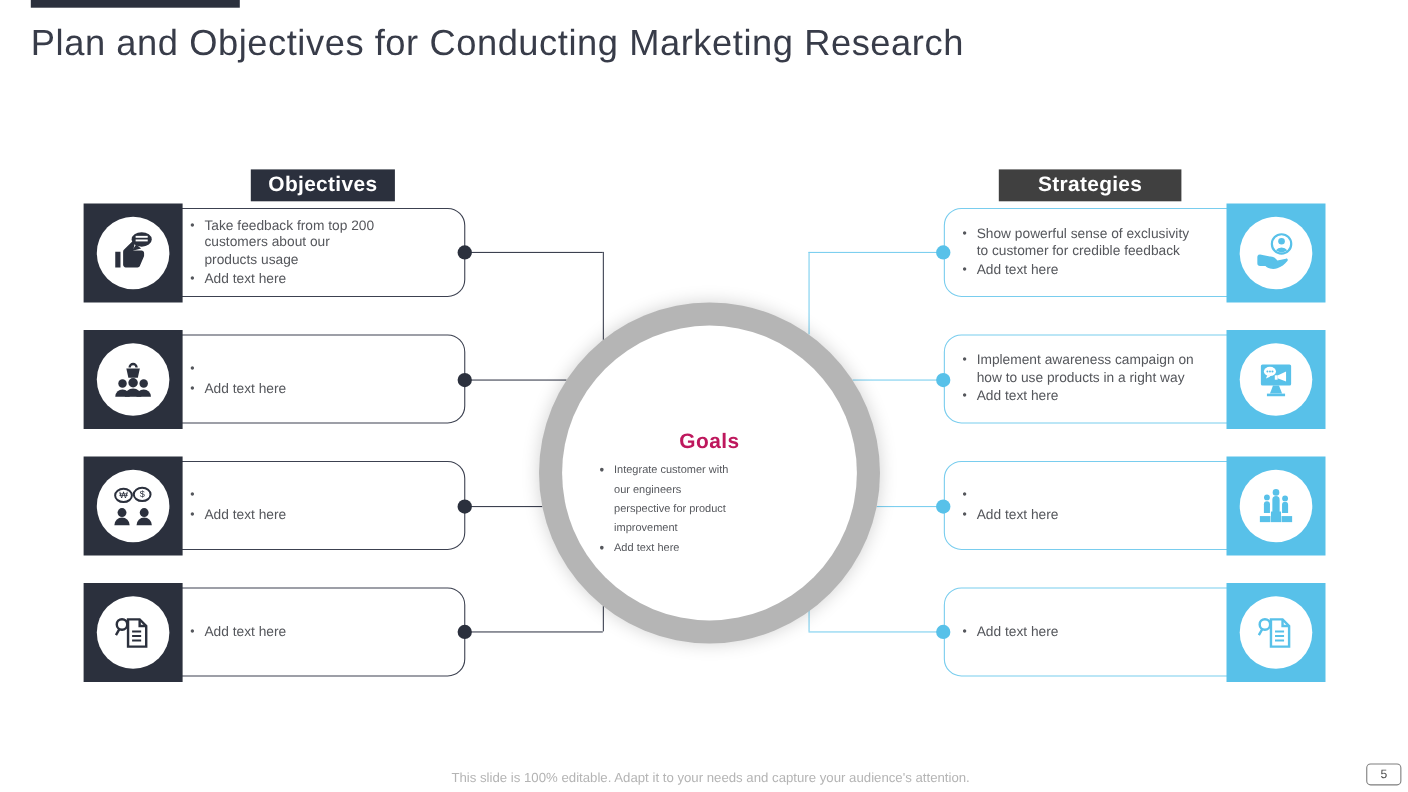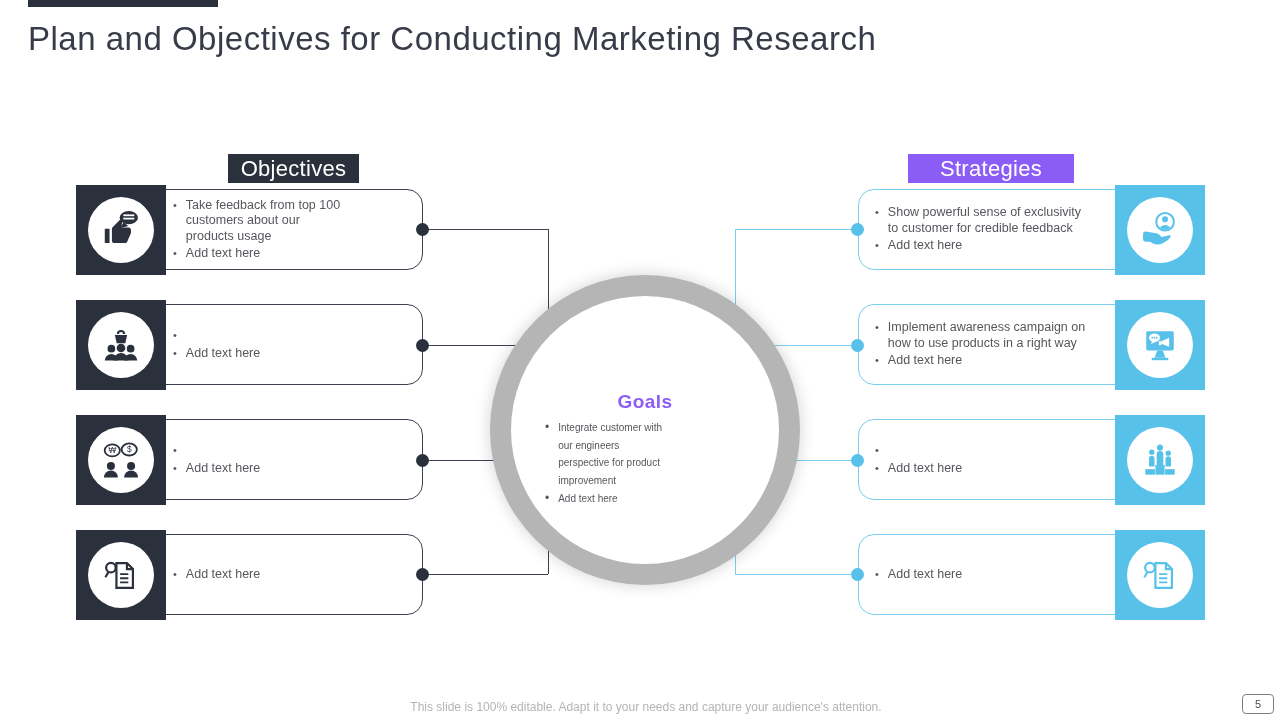--- a/index.html
+++ b/index.html
@@ -4,23 +4,23 @@
 <style>
   html,body{margin:0;padding:0;background:#fff;}
   .slide{position:relative;width:1280px;height:720px;background:#ffffff;overflow:hidden;
          font-family:"Liberation Sans", sans-serif;}
   
   .topbar{position:absolute;left:28px;top:0;width:190px;height:7px;background:#2b303d;}
   .title{position:absolute;left:28px;top:20px;width:1180px;font-size:33px;letter-spacing:.5px;
          color:#383c49;font-weight:400;}
   
   .badge{position:absolute;display:flex;align-items:center;justify-content:center;
-         color:#fff;font-weight:normal;font-size:22px;letter-spacing:.3px;}
+         color:#fff;font-weight:bold;font-size:19px;letter-spacing:.3px;}
   .badge.obj{left:228px;top:154px;width:131px;height:29px;background:#2b303d;}
-  .badge.str{left:908px;top:154px;width:166px;height:29px;background:#8b5cf6;}
+  .badge.str{left:908px;top:154px;width:166px;height:29px;background:#404040;}
   
   .row{position:absolute;width:347px;height:90px;}
   .row.left{left:76px;}
   .row.right{left:858px;}
   .iconbox{position:absolute;top:0;width:90px;height:90px;display:flex;align-items:center;
            justify-content:center;z-index:5;}
   .row.left  .iconbox{left:0;background:#2b303d;}
   .row.right .iconbox{right:0;background:#58c1e9;}
   .disc{width:66px;height:66px;border-radius:50%;background:#fff;display:flex;
         align-items:center;justify-content:center;}
@@ -42,21 +42,21 @@
   .blue-line{background:#7dcfef;}
   .node{position:absolute;width:13px;height:13px;border-radius:50%;z-index:6;}
   .node.dark{background:#2b303d;}
   .node.blue{background:#58c1e9;}
   
   .goals-circle{position:absolute;left:490px;top:275px;width:310px;height:310px;border-radius:50%;
                 background:#b5b5b5;box-shadow:0 0 16px rgba(0,0,0,.18);z-index:2;}
   .goals-inner{position:absolute;left:21px;top:21px;right:21px;bottom:21px;border-radius:50%;
                background:#fff;}
   .goals-content{position:absolute;top:95px;left:50%;transform:translateX(-50%);width:200px;}
-  .goals-title{text-align:center;font-weight:bold;font-size:19px;color:#8b5cf6;margin-bottom:6px;
+  .goals-title{text-align:center;font-weight:bold;font-size:19px;color:#be185d;margin-bottom:6px;
                letter-spacing:.4px;}
   .goals-content .bullet-text{font-size:10px;line-height:17.5px;}
   .goals-content .bullet-dot{font-size:12px;line-height:17.5px;}
   
   .footer-note{position:absolute;left:0;right:0;bottom:6px;text-align:center;font-size:12px;
                color:#b4b4b4;margin-left:12px;}
   .page-box{position:absolute;left:1242px;top:694px;width:30px;height:18px;border:1px solid #7e7e7e;
             border-radius:4px;display:flex;align-items:center;justify-content:center;
             font-size:11px;color:#4c4c4c;background:#fff;}
   svg.defs{position:absolute;width:0;height:0;}
@@ -181,21 +181,21 @@
   <div class="node dark" style="left:416px;top:568px"></div>
   <div class="node blue" style="left:851px;top:223px"></div>
   <div class="node blue" style="left:851px;top:339px"></div>
   <div class="node blue" style="left:851px;top:454px"></div>
   <div class="node blue" style="left:851px;top:568px"></div>
 
   <div class="row left" style="top:185px">
     <div class="textbox">
       <div class="bullet-line">
           <span class="bullet-dot">•</span>
-          <span class="bullet-text">Take feedback from top 100
+          <span class="bullet-text">Take feedback from top 200
 customers about our
 products usage</span>
         </div>
       <div class="bullet-line">
           <span class="bullet-dot">•</span>
           <span class="bullet-text">Add text here</span>
         </div>
     </div>
     <div class="iconbox">
       <div class="disc">

